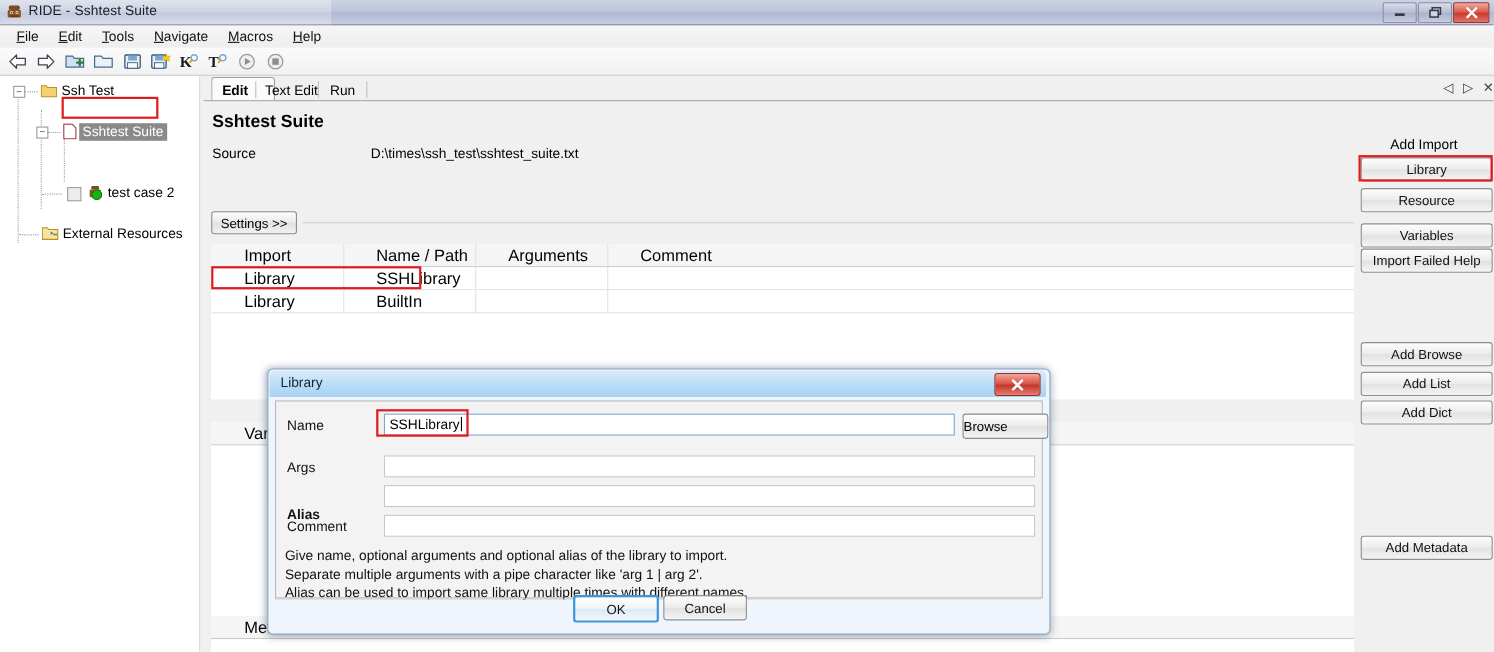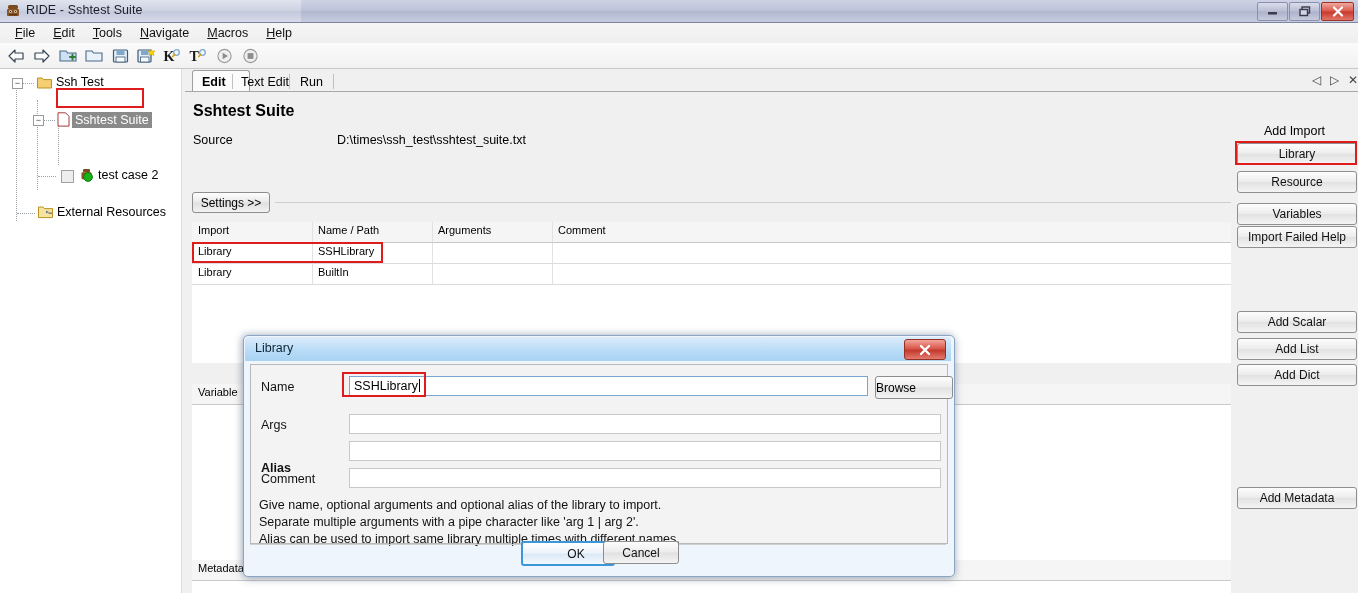--- a/index.html
+++ b/index.html
@@ -112,21 +112,21 @@
     background:linear-gradient(180deg,#fdfdfd 0%,#eaeaea 48%,#e0e0e0 52%,#f2f2f2 100%);
     border:1px solid #8d8d8d;border-radius:3px;
     display:flex;align-items:center;justify-content:center;font-size:12px;
   }
   .settings-rule{position:absolute;left:90px;top:110px;width:1080px;height:1px;background:#cfcfcf;}
 
   
   .grid{position:absolute;left:7px;width:1040px;background:#fff;}
   .grow{position:relative;height:20px;border-bottom:1px solid #dcdcdc;background:#fff;}
   .ghead{background:#f5f5f5;border-bottom:1px solid #c8c8c8;}
-  .gcell{position:absolute;top:2px;font-size:11px;white-space:nowrap;}
+  .gcell{position:absolute;top:2px;font-size:15px;white-space:nowrap;margin-left:24px;}
   .gsep{position:absolute;top:0;width:1px;height:20px;background:#e2e2e2;}
 
   .hl-red{position:absolute;border:2px solid #e01b1b;box-sizing:border-box;pointer-events:none;z-index:30;}
 
   
   .sidebtns{position:absolute;left:1046px;top:22px;width:127px;height:502px;background:#f0f0f0;}
   .sb-title{position:absolute;left:0;top:10px;width:127px;text-align:center;font-size:12.5px;}
   .sbtn{
     position:absolute;left:6px;width:118px;height:20px;
     background:linear-gradient(180deg,#fdfdfd 0%,#ececec 48%,#e2e2e2 52%,#f4f4f4 100%);
@@ -468,21 +468,21 @@
           <span>Resource</span>
         </div>
         <div class="sbtn" style="top:89px;">
           <span>Variables</span>
         </div>
         <div class="sbtn" style="top:112px;">
           <span>Import Failed Help</span>
         </div>
 
         <div class="sbtn" style="top:197px;">
-          <span>Add Scalar</span>
+          <span>Add Browse</span>
         </div>
         <div class="sbtn" style="top:224px;">
           <span>Add List</span>
         </div>
         <div class="sbtn" style="top:250px;">
           <span>Add Dict</span>
         </div>
 
         <div class="sbtn" style="top:373px;">
           <span>Add Metadata</span>
@@ -530,21 +530,21 @@
         <span></span>
       </div>
 
       <span class="help-line" style="top:133px;">Give name, optional arguments and optional alias of the library to import.</span>
       <span class="help-line" style="top:150px;">Separate multiple arguments with a pipe character like 'arg 1 | arg 2'.</span>
       <span class="help-line" style="top:167px;">Alias can be used to import same library multiple times with different names.</span>
     </div>
 
     <div class="dlg-sep"></div>
 
-    <div class="okbtn" style="left:277px;top:205px;padding-left:16px;">
+    <div class="okbtn" style="left:277px;top:205px;">
       <span>OK</span>
     </div>
     <div class="cancelbtn" style="left:359px;top:205px;">
       <span>Cancel</span>
     </div>
 
     <div class="hl-red" style="left:98px;top:36px;width:84px;height:25px;"></div>
   </div>
 
 

